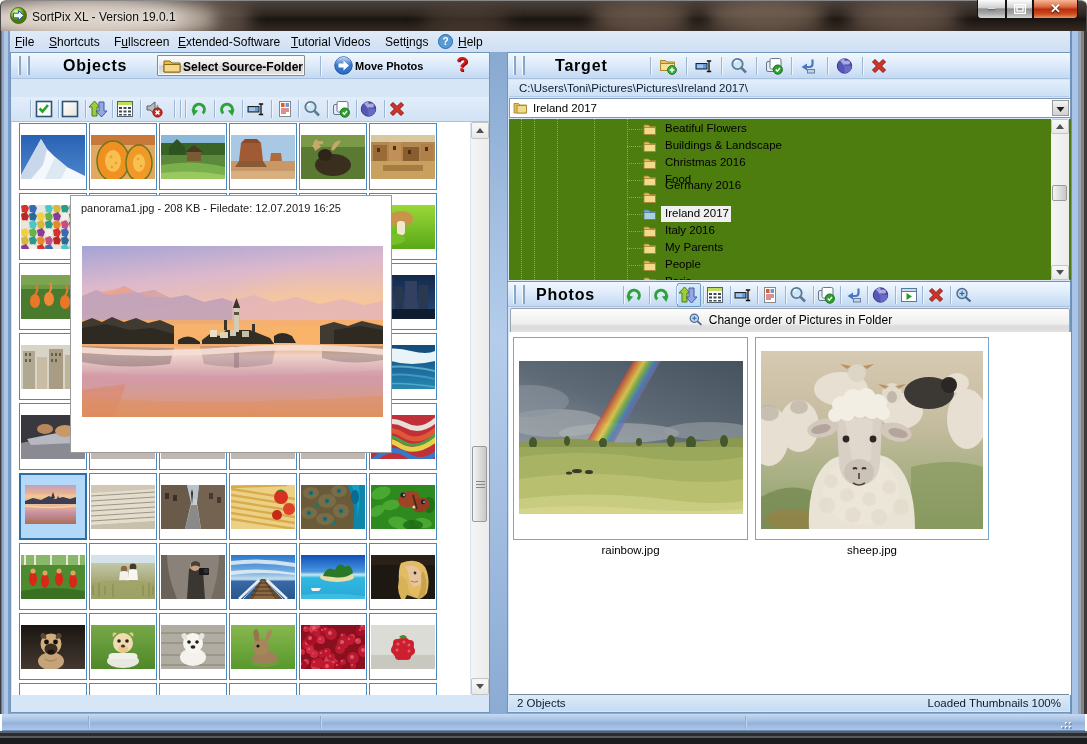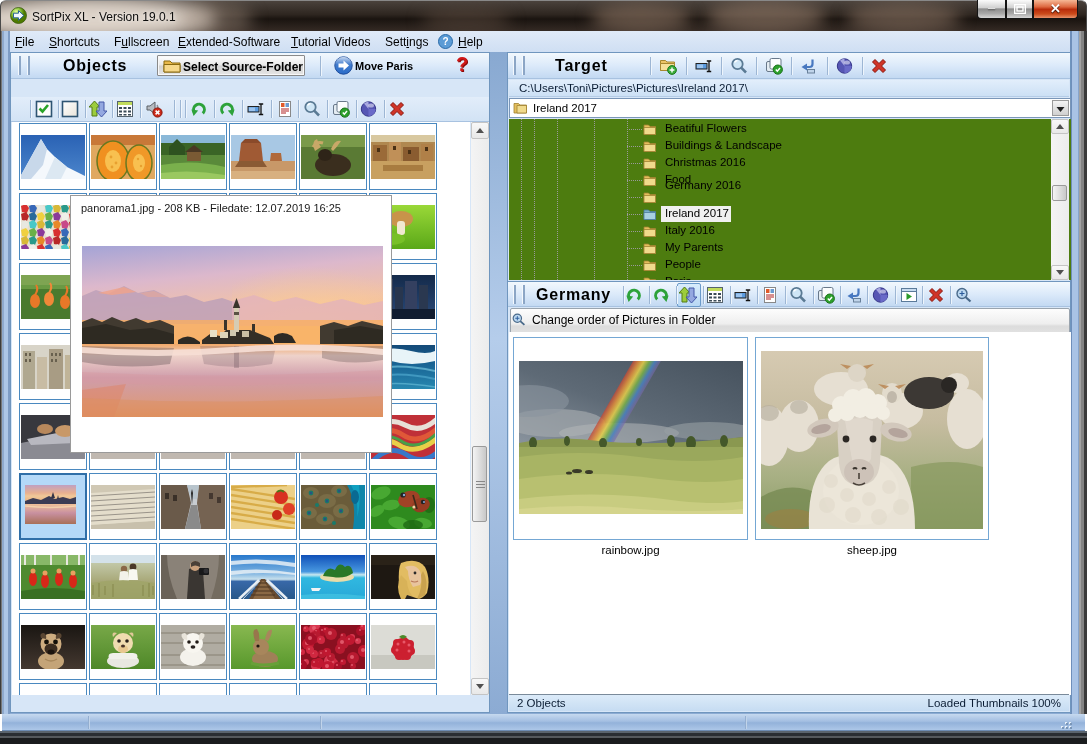--- a/index.html
+++ b/index.html
@@ -136,21 +136,21 @@
         <circle cx="9.5" cy="9.5" r="8.7" fill="url(#shine)"></circle>
         <defs>
           <linearGradient id="shine" x1="0" y1="0" x2="0" y2="1">
             <stop offset="0%" stop-color="rgba(255,255,255,.75)"></stop>
             <stop offset="45%" stop-color="rgba(255,255,255,.1)"></stop>
             <stop offset="100%" stop-color="rgba(255,255,255,0)"></stop>
           </linearGradient>
         </defs>
         <path d="M4.5 7.5 L9.5 7.5 L9.5 4.5 L15 9.5 L9.5 14.5 L9.5 11.5 L4.5 11.5 Z" fill="#fff"></path>
       </svg>
-      <span class="a" style="left:344px;top:7px;font-weight:bold;font-size:11px">Move Paris</span>
+      <span class="a" style="left:344px;top:7px;font-weight:bold;font-size:11px">Move Photos</span>
       <span class="a" style="left:445px;top:0px;font-weight:bold;font-size:20px;color:#d01818;text-shadow:1px 1px 0 #8a0808">?</span>
     </div>
     <div class="toolbar">
       <svg class="a" style="left:24px;top:3px" width="18" height="18" viewBox="0 0 18 18">
         <rect x="1.5" y="1.5" width="15" height="15" fill="#fdfdfd" stroke="#2e5472" stroke-width="1.6"></rect>
         <path d="M4.5 8.5 L7.5 11.5 L13 5" fill="none" stroke="#28a428" stroke-width="2.6"></path>
       </svg>
       <svg class="a" style="left:50px;top:3px" width="18" height="18" viewBox="0 0 18 18">
         <rect x="1.5" y="1.5" width="15" height="15" fill="url(#cbg)" stroke="#2e5472" stroke-width="1.6"></rect>
         <defs>
@@ -1058,21 +1058,21 @@
           </svg></div>
         <div class="sbarrow" style="bottom:0;height:15px"><svg width="16" height="13">
             <path d="M8 9 L12 4 L4 4 Z" fill="#505050"></path>
           </svg></div>
         <div class="sbthumb" style="top:66px;height:16px;width:15px"></div>
       </div>
     </div>
     <div class="a" style="left:0;right:0;top:228px;height:26px;background:linear-gradient(#f2f8fd,#dceafa 50%,#c3d9f2);border-top:1px solid #7096be;border-bottom:1px solid #a8c2e0">
       <div class="grip" style="left:6px"></div>
       <div class="grip" style="left:15px"></div>
-      <div class="ht" style="left:28px;top:4px;font-size:16px">Germany</div>
+      <div class="ht" style="left:28px;top:4px;font-size:16px">Photos</div>
       <div class="a" style="left:169px;top:1px;width:24px;height:24px;background:linear-gradient(#d8ecfc,#b8d8f4);border:1px solid #6a9aca;border-radius:2px"></div>
       <svg class="a" style="left:117px;top:4px" width="18" height="18" viewBox="0 0 18 18">
         <path d="M12.8 13.4 A5.4 5.4 0 1 0 4.4 12.4" fill="none" stroke="#2da23a" stroke-width="3"></path>
         <path d="M1.4 9.6 L8.2 10.6 L3.6 16 Z" fill="#2da23a"></path>
       </svg>
       <svg class="a" style="left:144px;top:4px" width="18" height="18" viewBox="0 0 18 18">
         <path d="M5.2 13.4 A5.4 5.4 0 1 1 13.6 12.4" fill="none" stroke="#2da23a" stroke-width="3"></path>
         <path d="M16.6 9.6 L9.8 10.6 L14.4 16 Z" fill="#2da23a"></path>
       </svg>
       <svg class="a" style="left:171px;top:4px" width="18" height="18" viewBox="0 0 18 18">
@@ -1147,21 +1147,21 @@
       <div class="tsep" style="left:222px;top:4px;height:18px"></div>
       <div class="tsep" style="left:249px;top:4px;height:18px"></div>
       <div class="tsep" style="left:277px;top:4px;height:18px"></div>
       <div class="tsep" style="left:305px;top:4px;height:18px"></div>
       <div class="tsep" style="left:332px;top:4px;height:18px"></div>
       <div class="tsep" style="left:359px;top:4px;height:18px"></div>
       <div class="tsep" style="left:387px;top:4px;height:18px"></div>
       <div class="tsep" style="left:414px;top:4px;height:18px"></div>
       <div class="tsep" style="left:442px;top:4px;height:18px"></div>
     </div>
-    <div class="a" style="left:2px;top:255px;width:560px;height:35px;border:1px solid #9aa4ae;border-radius:2px;background:linear-gradient(#fdfdfd,#eeeeee 45%,#dcdcdc 52%,#e8e8e8);text-align:left;padding-top:3px;font-size:12px"><svg style="vertical-align:-3px;margin-right:5px" width="16" height="15" viewBox="0 0 18 18">
+    <div class="a" style="left:2px;top:255px;width:560px;height:35px;border:1px solid #9aa4ae;border-radius:2px;background:linear-gradient(#fdfdfd,#eeeeee 45%,#dcdcdc 52%,#e8e8e8);text-align:center;padding-top:3px;font-size:12px"><svg style="vertical-align:-3px;margin-right:5px" width="16" height="15" viewBox="0 0 18 18">
         <circle cx="7" cy="7.5" r="5" fill="#bcd8f0" stroke="#4a6a8a" stroke-width="1.4"></circle>
         <path d="M10.5 11 L15.5 15.5" stroke="#4a6a8a" stroke-width="2.2"></path>
         <path d="M4.5 7.5 H9.5 M7 5 V10" stroke="#2a5a9a" stroke-width="1.1"></path>
       </svg>Change order of Pictures in Folder</div>
     <div class="a" style="left:1px;top:279px;width:562px;height:363px;background:#fff">
       <div class="pcard" style="left:4px;top:5px;width:235px;height:203px"></div>
       <svg class="a" style="left:10px;top:29px" width="224" height="153" viewBox="0 0 224 153">
         <defs>
           <linearGradient id="rsky" x1="0" y1="1" x2="1" y2="0">
             <stop offset="0%" stop-color="#8a949e"></stop>

